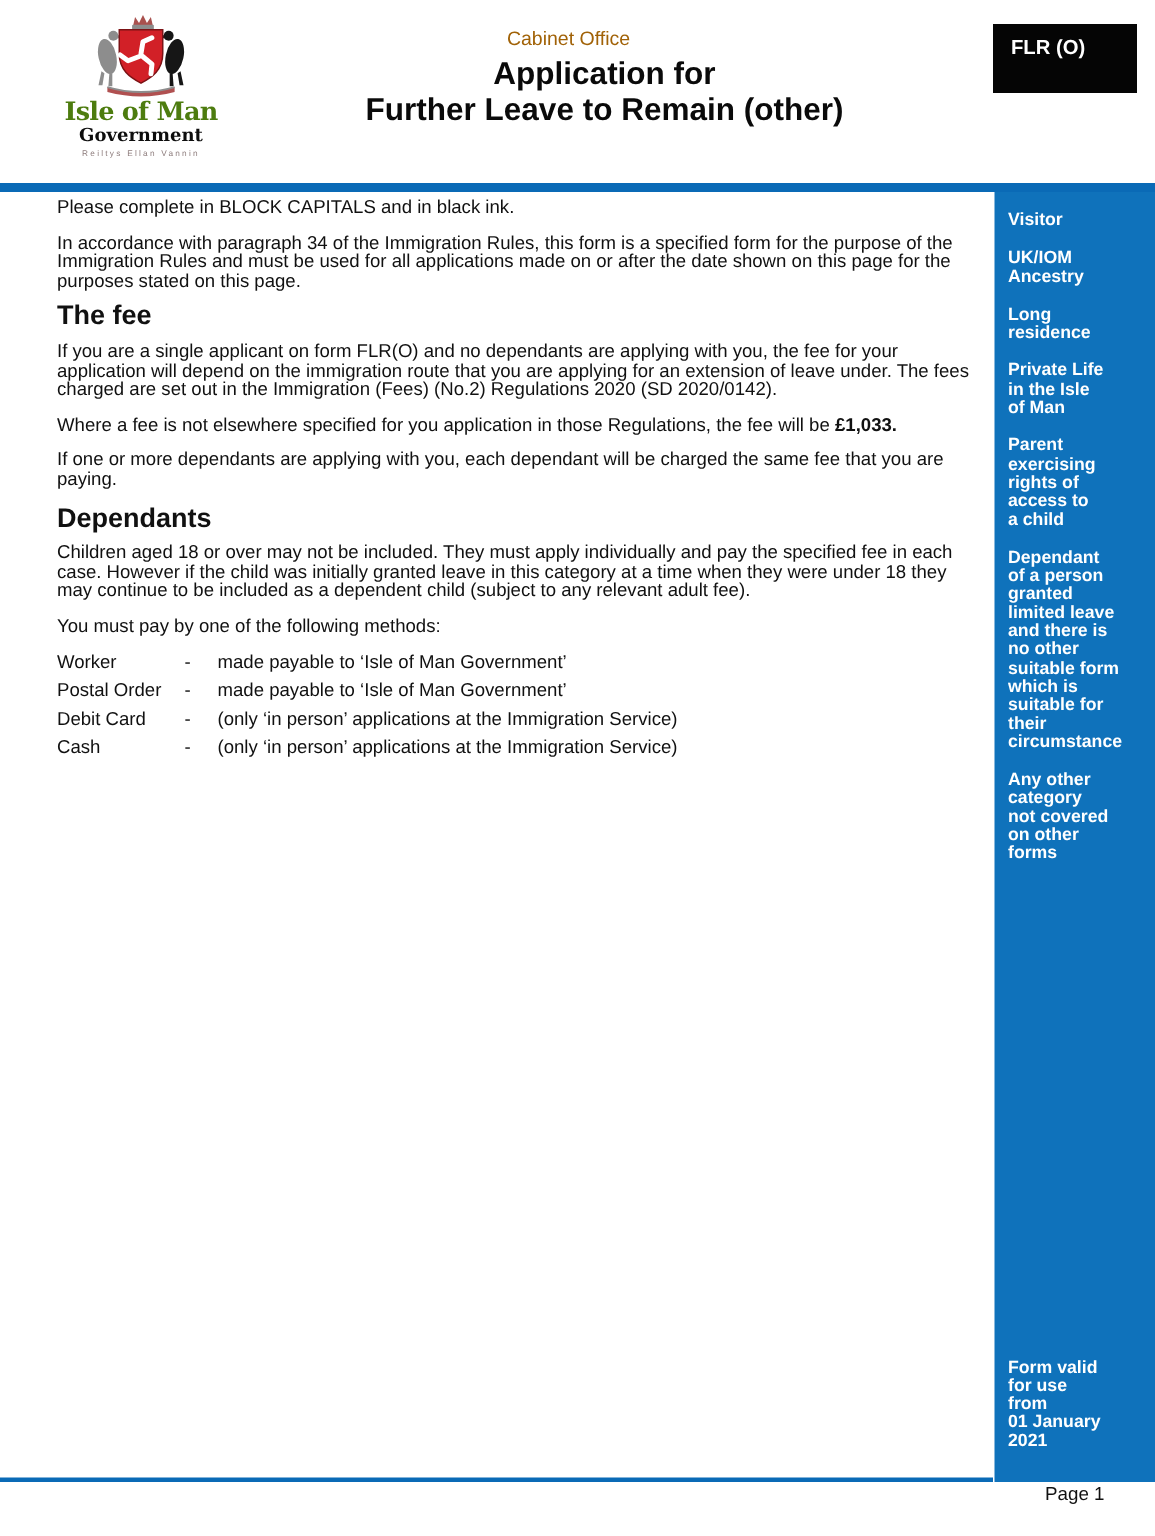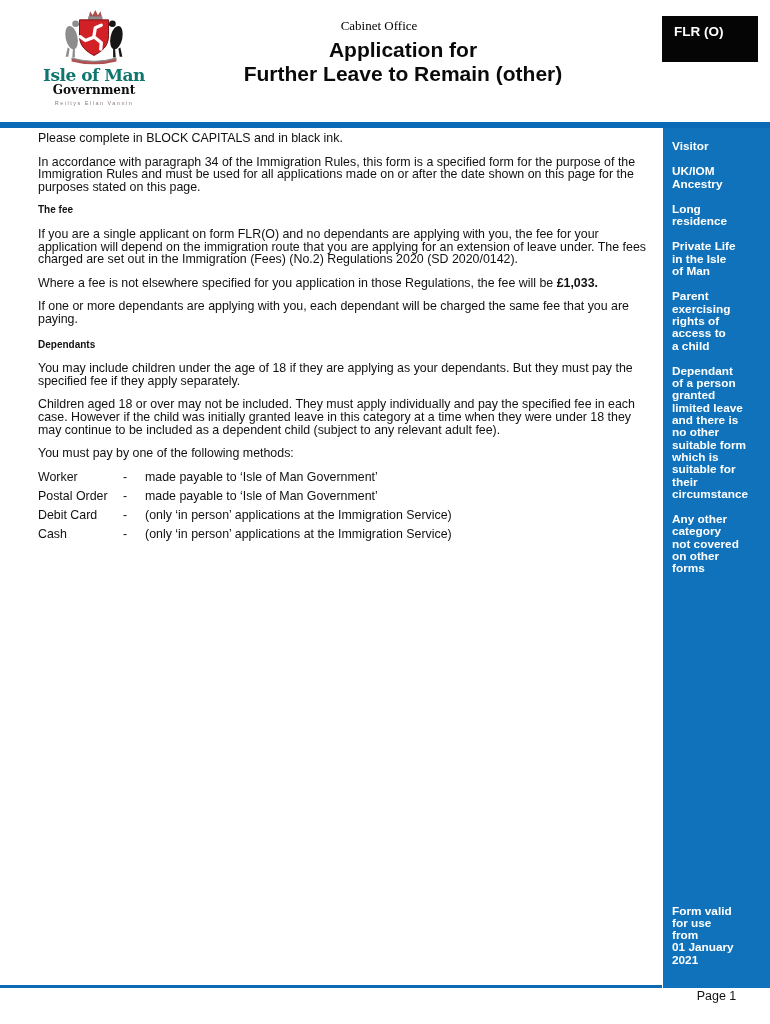--- a/index.html
+++ b/index.html
@@ -21,21 +21,21 @@
     left: 38px; top: 8px;
     width: 112px;
     text-align: center;
   }
   .logo svg { display: block; margin: 0 auto; }
   .logo-name {
     font-family: "DejaVu Serif", "Liberation Serif", serif;
     font-weight: bold;
     font-size: 17px;
     line-height: 18px;
-    color: #0f766e;
+    color: #4d7c0f;
     letter-spacing: -0.5px;
   }
   .logo-gov {
     font-family: "DejaVu Serif", "Liberation Serif", serif;
     font-weight: bold;
     font-size: 12px;
     line-height: 13px;
     color: #0d0d0d;
   }
   .logo-motto {
@@ -44,22 +44,21 @@
     letter-spacing: 1.5px;
     color: #8e7d7d;
     white-space: nowrap;
   }
   .dept {
     position: absolute;
     left: 0; top: 18px;
     width: 758px;
     text-align: center;
     font-size: 13px;
-    color: #000000;
-    font-family: Liberation Serif, serif;
+    color: #a16207;
   }
   .doc-title {
     position: absolute;
     left: 0; top: 38px;
     width: 770px;
     text-align: center;
     font-size: 21px;
     font-weight: bold;
     line-height: 24px;
     white-space: pre-line;
@@ -116,21 +115,21 @@
   
   .content {
     position: absolute;
     left: 38px; top: 132px;
     width: 616px;
     font-size: 12.4px;
     line-height: 12.6px;
   }
   .content p { margin: 0 0 11px 0; }
   .content h3 {
-    font-size: 10px;
+    font-size: 18px;
     font-weight: bold;
     margin: 0 0 11px 0;
   }
   .h-extra-space { margin-top: 13px !important; }
   .pay-row {
     display: grid;
     grid-template-columns: 85px 22px 1fr;
     margin-bottom: 6.5px;
   }
   .page-num {
@@ -238,21 +237,20 @@
   <div class="content">
     <p>Please complete in BLOCK CAPITALS and in black ink.</p>
     <p>In accordance with paragraph 34 of the Immigration Rules, this form is a specified form for the purpose of the Immigration Rules and must be used for all applications made on or after the date shown on this page for the purposes stated on this page.</p>
 
     <h3>The fee</h3>
     <p>If you are a single applicant on form FLR(O) and no dependants are applying with you, the fee for your application will depend on the immigration route that you are applying for an extension of leave under. The fees charged are set out in the Immigration (Fees) (No.2) Regulations 2020 (SD 2020/0142).</p>
     <p><span>Where a fee is not elsewhere specified for you application in those Regulations, the fee will be </span><b class="fee-bold">£1,033.</b></p>
     <p>If one or more dependants are applying with you, each dependant will be charged the same fee that you are paying.</p>
 
     <h3 class="h-extra-space">Dependants</h3>
-    <p>You may include children under the age of 18 if they are applying as your dependants. But they must pay the specified fee if they apply separately.</p>
     <p>Children aged 18 or over may not be included. They must apply individually and pay the specified fee in each case. However if the child was initially granted leave in this category at a time when they were under 18 they may continue to be included as a dependent child (subject to any relevant adult fee).</p>
 
     <p>You must pay by one of the following methods:</p>
     <div class="pay-row">
         <span>Worker</span>
         <span>-</span>
         <span>made payable to ‘Isle of Man Government’</span>
       </div>
       <div class="pay-row">
         <span>Postal Order</span>

